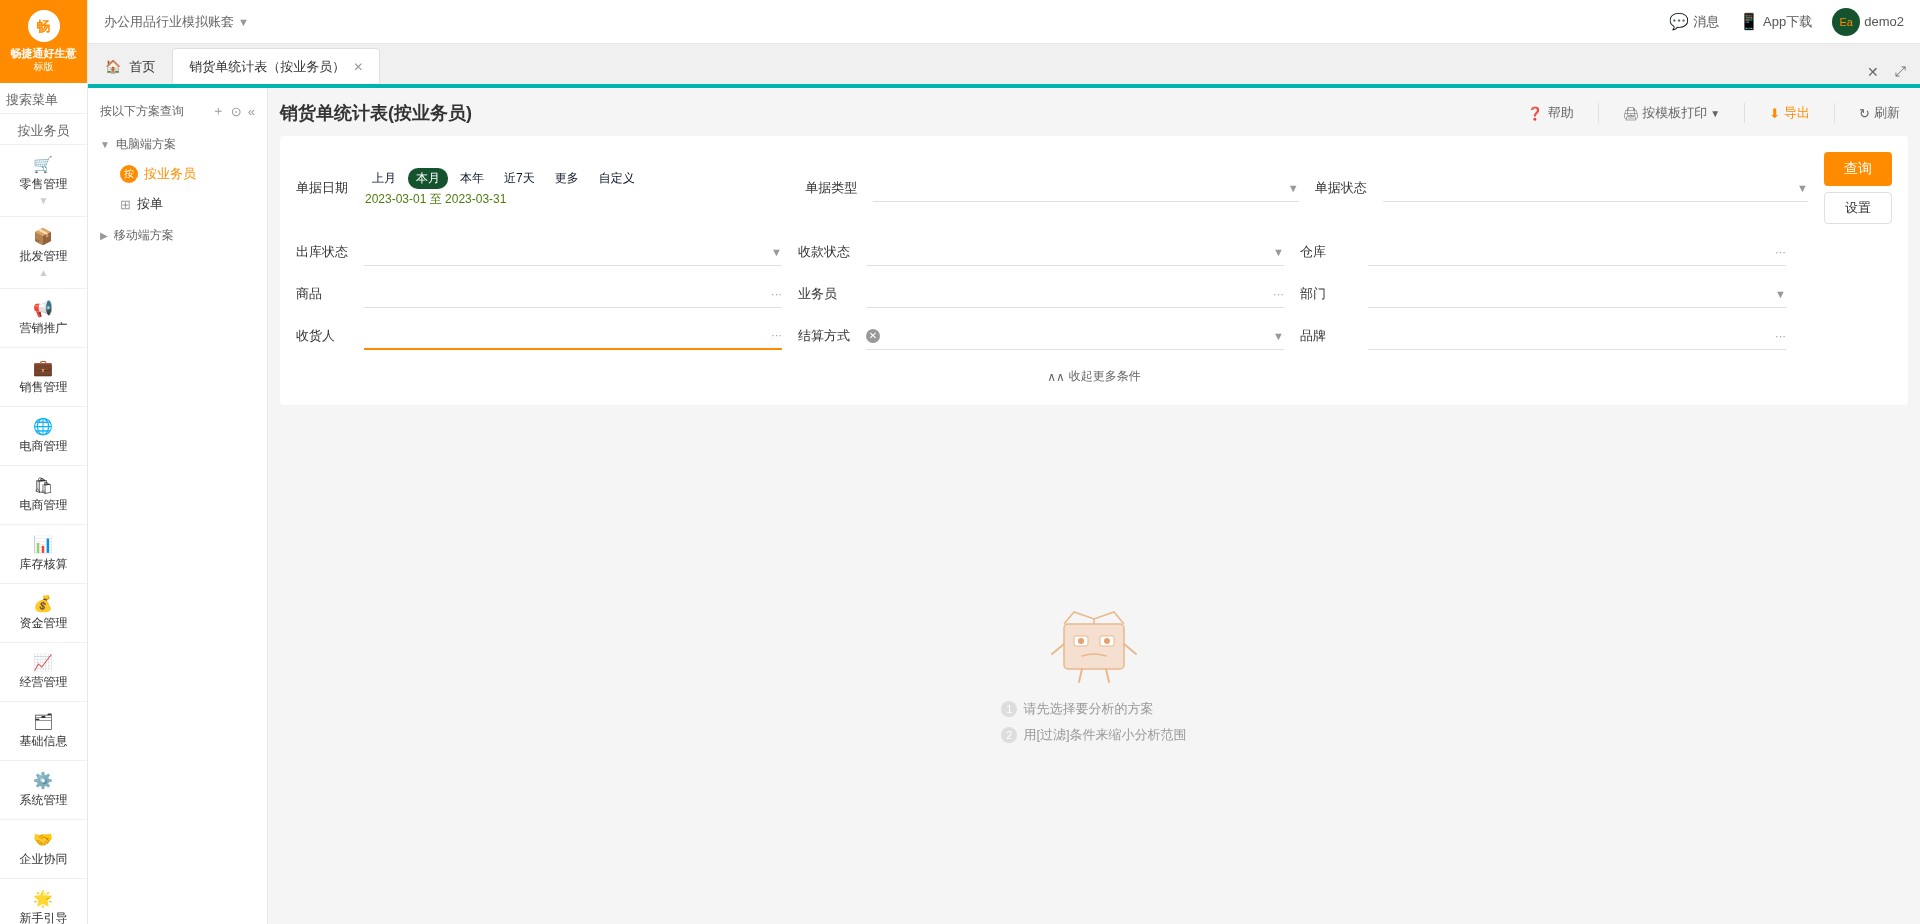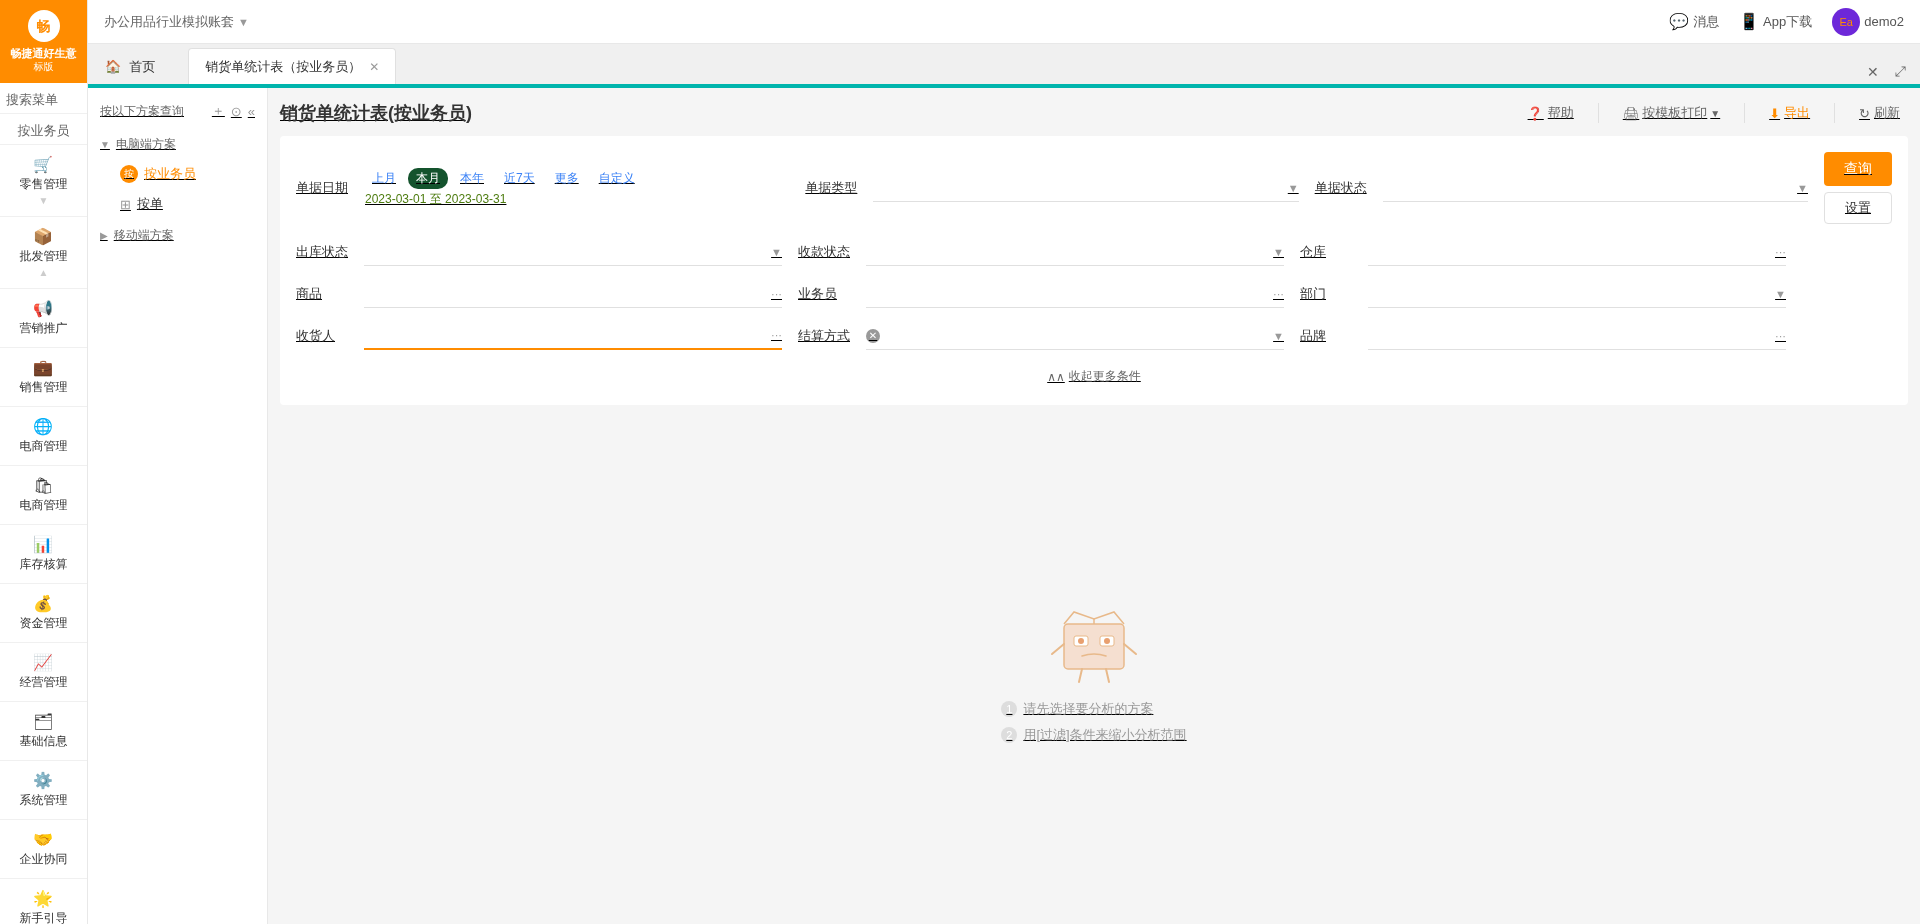--- a/index.html
+++ b/index.html
@@ -117,21 +117,21 @@
       display: flex;
       align-items: center;
       gap: 4px;
       cursor: pointer;
       color: #555;
     }
     .user-avatar {
       width: 28px;
       height: 28px;
       border-radius: 50%;
-      background: #6d28d9;
+      background: #14532d;
       display: flex;
       align-items: center;
       justify-content: center;
       font-size: 11px;
       color: #ff8c00;
       overflow: hidden;
     }
 
     
     #tabbar {
@@ -158,21 +158,20 @@
     }
     .tab.home {
       background: #f0f0f0;
       color: #333;
     }
     .tab.active {
       background: #fff;
       color: #333;
       border-color: #e0e0e0;
       font-weight: 500;
-      margin-left: 16px;
     }
     .tab .close-btn {
       font-size: 12px;
       color: #999;
       cursor: pointer;
       line-height: 1;
     }
     .tabbar-actions {
       margin-left: auto;
       display: flex;
@@ -188,21 +187,20 @@
       color: #666;
       padding: 4px;
     }
 
     
     #content {
       flex: 1;
       display: flex;
       overflow: hidden;
       background: #f5f5f5;
-      text-decoration: underline;
     }
 
     
     #left-panel {
       width: 180px;
       background: #fff;
       border-right: 1px solid #e8e8e8;
       padding: 10px 0;
       flex-shrink: 0;
     }
@@ -374,21 +372,21 @@
 
     
     .date-tabs {
       display: flex;
       align-items: center;
       gap: 4px;
     }
     .date-tab {
       padding: 2px 8px;
       font-size: 12px;
-      color: #3b82f6;
+      color: #0f172a;
       cursor: pointer;
       border-radius: 2px;
     }
     .date-tab.active {
       background: #14532d;
       color: #fff;
       border-radius: 10px;
     }
     .date-range {
       font-size: 12px;

